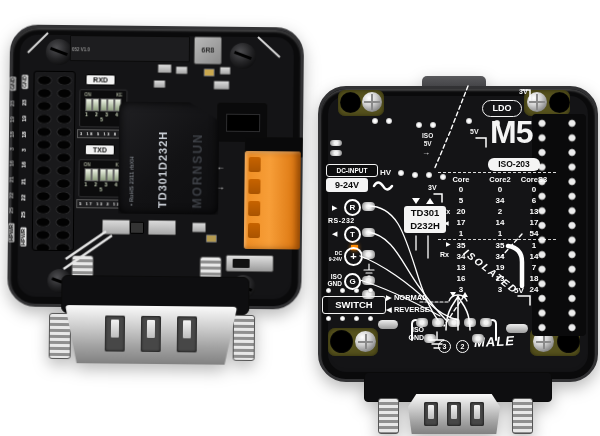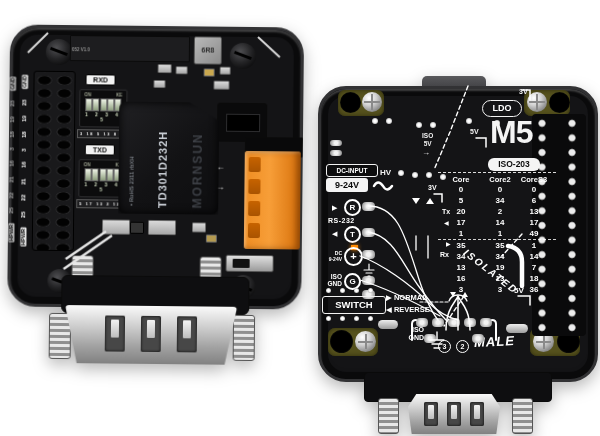--- a/index.html
+++ b/index.html
@@ -49,21 +49,21 @@
   .dslot{position:absolute;background:#474747;border-radius:2px;box-shadow:inset 0 0 3px #000;}
   .dpin{position:absolute;background:linear-gradient(180deg,#f4f4f4,#bdbdbd);border-radius:1px;}
   
   .ring{position:absolute;border:2px solid #fff;border-radius:50%;color:#fff;font-weight:bold;text-align:center;}
   .padsbg{position:absolute;background:#0a0a0b;border-radius:4px;}
   .padcol{position:absolute;background-image:radial-gradient(circle,#ececec 2.6px,#9a9a9a 3.4px,transparent 4.1px);
           background-size:16px 14.6px;background-position:center top;}
   .ptable{position:absolute;color:#fff;font-weight:bold;}
   .phead{display:flex;border-top:1.5px dashed rgba(255,255,255,.85);padding-top:2px;font-size:7.5px;}
   .trow{display:flex;height:11px;line-height:11px;font-size:8px;}
-  .sep{border-top:1px dashed rgba(255,255,255,.8);font-family:Liberation Mono, monospace;}
+  .sep{border-top:1px dashed rgba(255,255,255,.8);}
   .hc1,.tc1{width:46px;text-align:center;}
   .hc2,.tc2{width:32px;text-align:center;}
   .hc3,.tc3{width:36px;text-align:center;}
   .mk{position:absolute;color:#fff;font-weight:bold;font-size:7px;}
   .blkwhite{position:absolute;background:#0d0d0e;border:1.5px solid #f2f2f2;color:#fff;font-weight:bold;text-align:center;border-radius:3px;}
   .wbox{position:absolute;background:#f4f4f4;color:#0a0a0a;font-weight:bold;text-align:center;border-radius:3px;}
   .silk{position:absolute;left:0;top:0;pointer-events:none;}
   .smallcap{position:absolute;background:linear-gradient(180deg,#d9d9d9,#a9a9a9);border:1px solid #6d6d6d;border-radius:1px;}
   .tinydark{position:absolute;background:#2a2a2c;border:1px solid #0a0a0a;border-radius:1px;}
 </style>
@@ -279,21 +279,21 @@
           <span class="tc3">13</span>
         </div>
       <div class="trow">
           <span class="tc1">17</span>
           <span class="tc2">14</span>
           <span class="tc3">17</span>
         </div>
       <div class="trow">
           <span class="tc1">1</span>
           <span class="tc2">1</span>
-          <span class="tc3">49</span>
+          <span class="tc3">54</span>
         </div>
       <div class="trow sep">
           <span class="tc1">35</span>
           <span class="tc2">35</span>
           <span class="tc3">1</span>
         </div>
       <div class="trow">
           <span class="tc1">34</span>
           <span class="tc2">34</span>
           <span class="tc3">14</span>
@@ -304,30 +304,34 @@
           <span class="tc3">7</span>
         </div>
       <div class="trow">
           <span class="tc1">16</span>
           <span class="tc2">13</span>
           <span class="tc3">18</span>
         </div>
       <div class="trow">
           <span class="tc1">3</span>
           <span class="tc2">3</span>
-          <span class="tc3">36</span>
+          <span class="tc3">24</span>
         </div>
     </div>
 
     <div class="mk" style="left:112px;top:110px;">3V</div>
     <div class="mk" style="left:126px;top:134px;">Tx</div>
     <div class="mk" style="left:128px;top:145px;font-size:6px;">◀</div>
     <div class="mk" style="left:130px;top:166px;font-size:6px;">▶</div>
     <div class="mk" style="left:124px;top:177px;">Rx</div>
 
+    <div class="wbox" style="left:88px;top:132px;width:42px;height:27px;font-size:9.5px;line-height:13px;">
+      <div>TD301</div>
+      <div>D232H</div>
+    </div>
 
     <div class="mk" style="left:16px;top:130px;font-size:7px;">▶</div>
     <div class="ring" style="left:28px;top:125px;width:13px;height:13px;font-size:8px;line-height:13px;">R</div>
     <div class="mk" style="left:12px;top:143px;font-size:7px;letter-spacing:.5px;">RS-232</div>
     <div class="mk" style="left:16px;top:156px;font-size:7px;">◀</div>
     <div class="ring" style="left:28px;top:152px;width:13px;height:13px;font-size:8px;line-height:13px;">T</div>
     <div class="ab" style="left:35px;top:171px;width:7px;height:5px;background:#ff8a00;box-shadow:0 0 4px #ff8a00;"></div>
     <div class="mk" style="left:8px;top:176px;font-size:5px;text-align:right;width:18px;line-height:1.2;">
       <div>DC</div>
       <div>9-24V</div>

